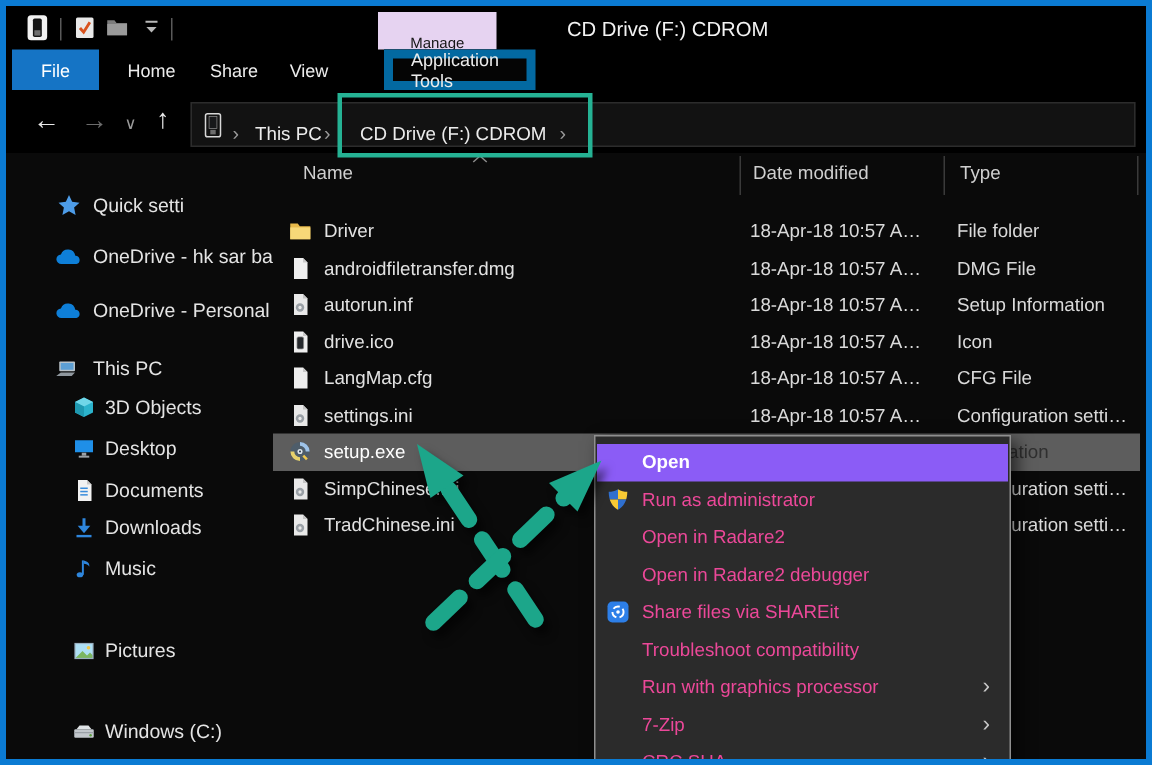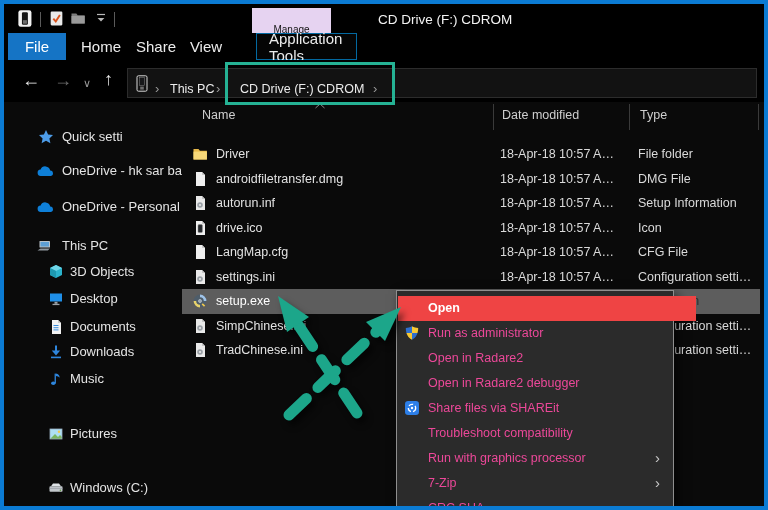--- a/index.html
+++ b/index.html
@@ -11,23 +11,23 @@
   
   .titlebar{position:absolute;left:0;top:0;width:760px;height:29px;background:#000;}
   .qat-sep{position:absolute;top:8px;width:1px;height:15px;background:#5a5a5a;}
   .manage-box{position:absolute;left:248px;top:4px;width:79px;height:43px;background:#e6d3f1;
               color:#161616;font-size:10px;display:flex;align-items:center;justify-content:center;}
   .win-title{position:absolute;left:374px;top:8px;font-size:13.5px;color:#f2f2f2;white-space:nowrap;}
 
   
   .tabrow{position:absolute;left:0;top:29px;width:760px;height:27px;background:#000;}
   .tab{position:absolute;top:0;height:27px;display:flex;align-items:center;justify-content:center;
-       font-size:15px;color:#ececec;}
+       font-size:12px;color:#ececec;}
   .tab-file{left:4px;width:58px;background:#1574c5;color:#fff;}
-  .tab-apptools{left:252px;width:101px;border:1px solid #0369a1;box-sizing:border-box;background:#050505;padding-left:12px;}
+  .tab-apptools{left:252px;width:101px;border:6px solid #0369a1;box-sizing:border-box;background:#050505;padding-left:12px;}
 
   
   .addrbar{position:absolute;left:0;top:56px;width:760px;height:42px;background:#000;}
   .navglyph{position:absolute;font-size:18px;line-height:18px;}
   .addrfield{position:absolute;left:123px;top:8px;width:630px;height:30px;background:#121212;
              border:1px solid #2c2c2c;box-sizing:border-box;}
   .crumb{position:absolute;top:13px;font-size:12.5px;color:#ececec;white-space:nowrap;}
   .crumb-sep{position:absolute;top:12px;font-size:13px;color:#9a9a9a;}
   .hl-box{position:absolute;left:221px;top:58px;width:164px;height:37px;border:3px solid #25b294;z-index:55;}
 
@@ -48,21 +48,21 @@
   .fname{position:absolute;left:34px;top:5px;font-size:12.5px;color:#e2e2e2;white-space:nowrap;}
   .fdate{position:absolute;left:318px;top:5px;font-size:12.5px;color:#dadada;white-space:nowrap;}
   .ftype{position:absolute;left:456px;top:5px;font-size:12.5px;color:#dadada;white-space:nowrap;}
   .row.sel .fname{color:#ffffff;text-align:right;}
   .row.sel .fdate,.row.sel .ftype{color:#2f2f2f;}
 
   
   .ctxmenu{position:absolute;left:392px;top:286px;width:278px;height:226px;background:#2b2b2b;
            border:1px solid #8f8f8f;box-sizing:border-box;z-index:40;box-shadow:4px 4px 10px rgba(0,0,0,.6);}
   .mi{position:absolute;left:1px;width:274px;height:25px;}
-  .mi.hl{background:#ef4444;padding-left:24px;}
+  .mi.hl{background:#8b5cf6;}
   .mi .mi-label{position:absolute;left:30px;top:5px;font-size:12.5px;color:#ec4899;white-space:nowrap;}
   .mi.hl .mi-label{font-weight:700;color:#fff;}
   .mi .mi-ic{position:absolute;left:6px;top:4px;width:16px;height:16px;}
   .mi .mi-chev{position:absolute;right:12px;top:3px;font-size:15px;color:#c8c8c8;}
 
   .overlay{position:absolute;left:0;top:0;width:760px;height:502px;z-index:60;pointer-events:none;}
   svg{display:block;}
 </style>
 </head>
 <body>

